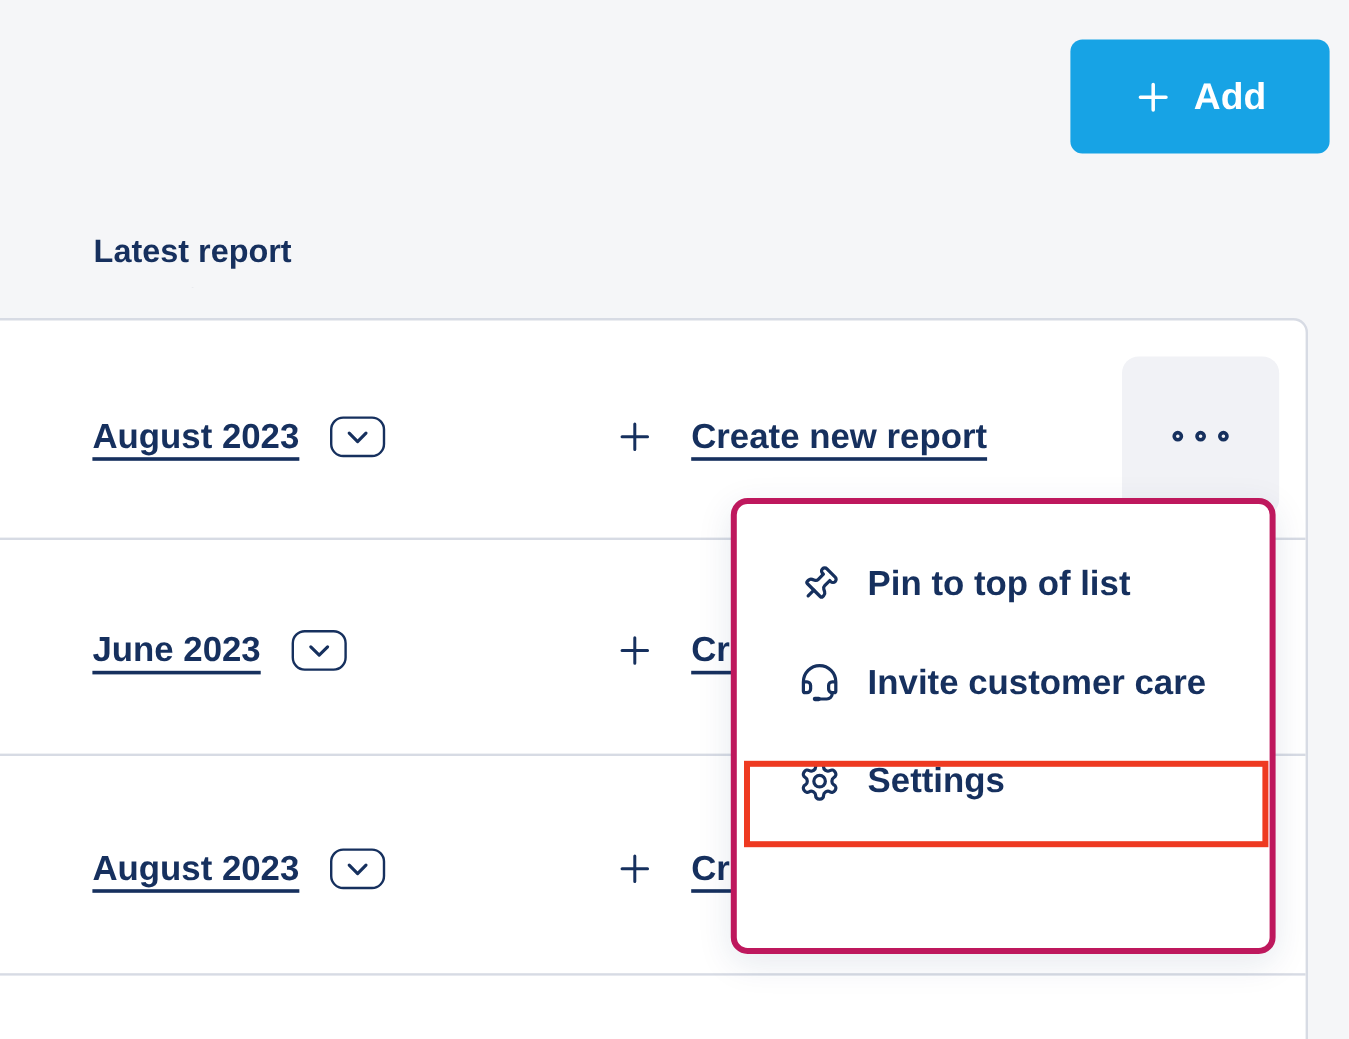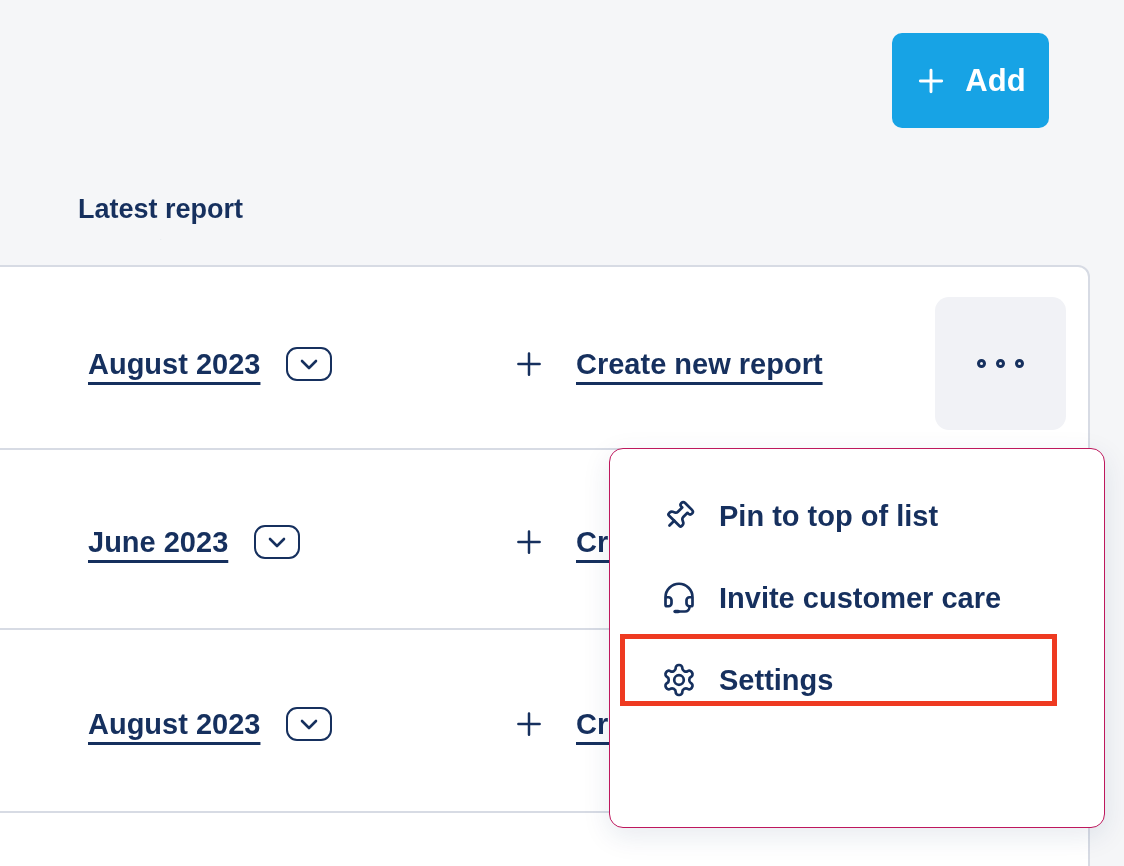--- a/index.html
+++ b/index.html
@@ -7,21 +7,21 @@
   body {
     position:relative;
     background:#f5f6f8;
     font-family:"Liberation Sans", sans-serif;
     color:#16305e;
     overflow:hidden;
   }
 
   
   .add-btn {
-    position:absolute; left:892px; top:33px; width:157px; height:95px;
+    position:absolute; left:892px; top:33px; width:216px; height:95px;
     background:#17a3e5; border:none; border-radius:10px;
     display:flex; align-items:center; justify-content:center; gap:18px;
     color:#ffffff; font-size:31px; font-weight:700; cursor:pointer;
   }
   .add-btn svg { display:block; }
 
   
   .col-header {
     position:absolute; left:78px; top:194px; height:46px;
     display:flex; align-items:center; gap:14px;flex-direction:column;
@@ -36,21 +36,21 @@
     border-radius:0 12px 0 0;
   }
   .divider {
     position:absolute; left:0; right:0; height:2px; background:#d7dbe4;
   }
   .divider.d1 { top:181px; }
   .divider.d2 { top:361px; }
   .divider.d3 { top:544px; }
 
   .date-cell {
-    position:absolute; left:110px; height:48px;
+    position:absolute; left:99px; height:48px;
     display:flex; align-items:center; gap:26px;
   }
   .row1 .date-cell { top:73px; }
   .row2 .date-cell { top:251px; }
   .row3 .date-cell { top:433px; }
 
   .report-link {
     font-size:29px; font-weight:700; color:#16305e; cursor:pointer;
     text-decoration:underline;
     text-decoration-thickness:2.5px;
@@ -76,22 +76,22 @@
     background:#f1f2f6; border:none; border-radius:14px; cursor:pointer;
     display:flex; align-items:center; justify-content:center; gap:10px;
   }
   .dot {
     width:9px; height:9px; border-radius:50%;
     border:3px solid #16305e; background:transparent;
   }
 
   
   .menu {
-    position:absolute; left:609px; top:448px; width:496px; height:380px;
-    background:#ffffff; border:1px solid #be185d; border-radius:14px;
+    position:absolute; left:609px; top:415px; width:454px; height:380px;
+    background:#ffffff; border:5px solid #be185d; border-radius:14px;
     box-shadow:0 8px 28px rgba(22,48,94,0.10);
     padding:26px 0; z-index:5;
   }
   .menu-item {
     height:82px; display:flex; align-items:center; gap:22px;
     padding-left:51px; cursor:pointer;
   }
   .menu-item .mi-label { font-size:29px; font-weight:700; color:#16305e; }
   .menu-item svg { display:block; flex:0 0 auto; }
 

